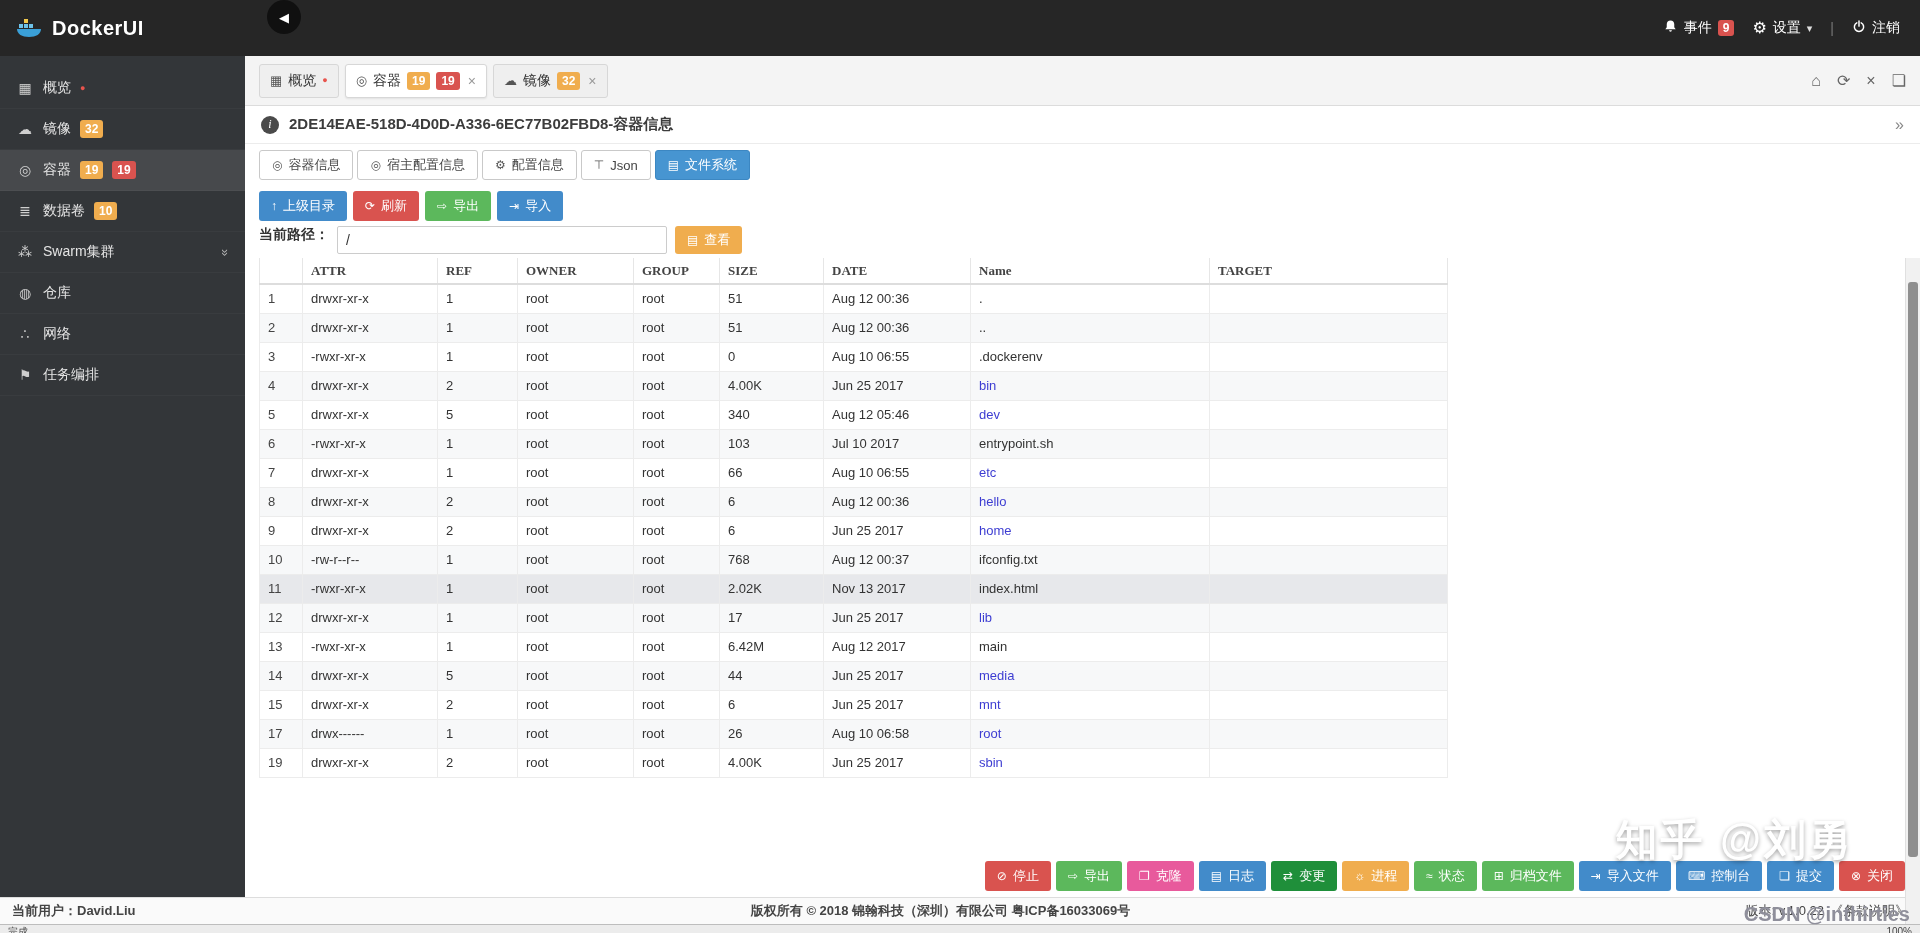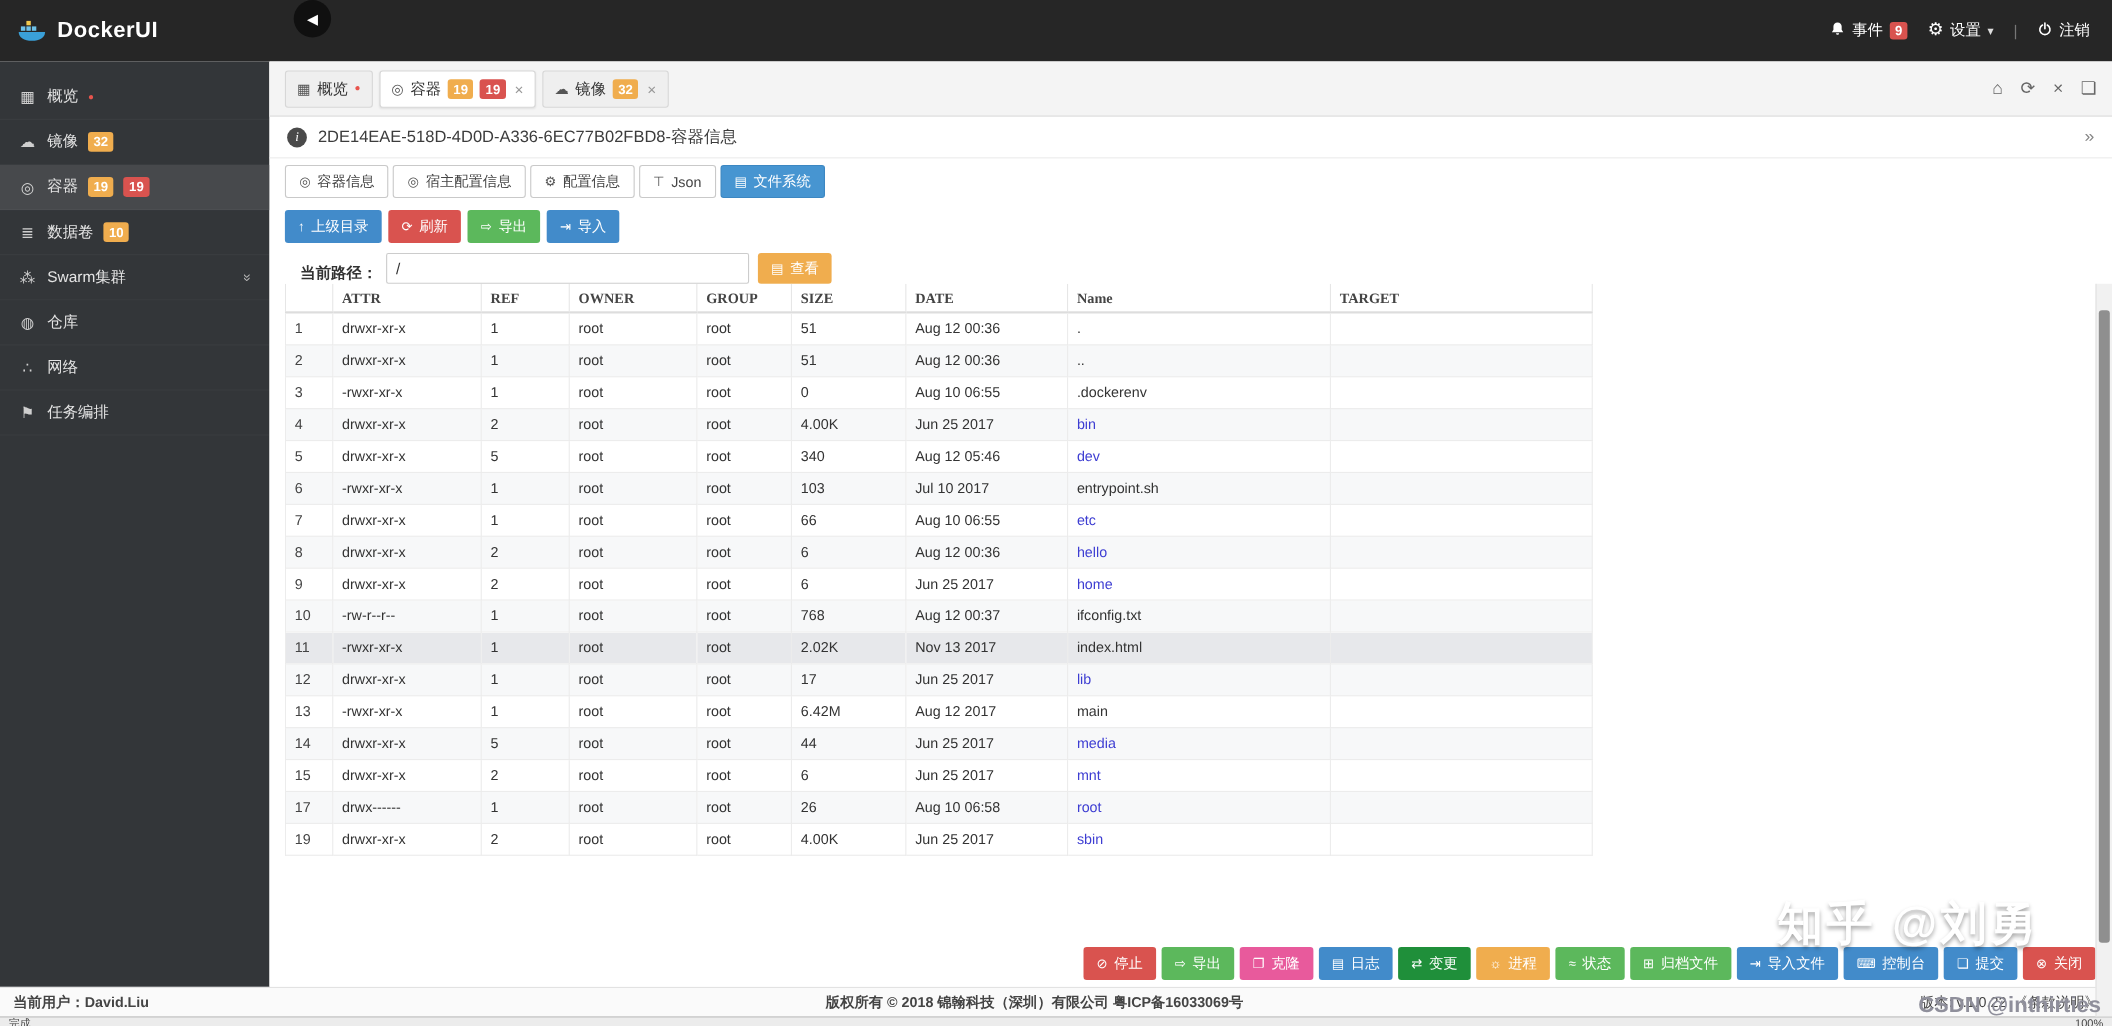--- a/index.html
+++ b/index.html
@@ -46,35 +46,35 @@
   .tab[data-active="true"]{background:#fff;box-shadow:0 1px 2px rgba(0,0,0,.08);}
   .t-icon{font-size:13px;color:#555;}
   .t-close{color:#999;margin-left:2px;font-size:14px;}
   .t-close:empty{display:none;}
   .win-icons{margin-left:auto;display:flex;gap:16px;color:#666;}
   .win-icon{font-size:16px;cursor:pointer;line-height:1;}
 
   
   .infobar{height:38px;display:flex;align-items:center;gap:10px;padding:0 16px;border-bottom:1px solid #ececec;}
   .info-icon{width:18px;height:18px;border-radius:50%;background:#4a4a4a;color:#fff;font-size:12px;font-style:italic;font-family:"Liberation Serif","DejaVu Serif",serif;display:flex;align-items:center;justify-content:center;flex-shrink:0;}
-  .info-title{font-size:15px;font-weight:400;color:#3c3c3c;}
+  .info-title{font-size:15px;font-weight:700;color:#3c3c3c;}
   .collapse{margin-left:auto;color:#888;font-size:16px;cursor:pointer;}
 
   
   .subtabs{height:42px;display:flex;align-items:center;gap:4px;padding:0 14px;}
   .subtab{display:flex;align-items:center;gap:6px;height:30px;padding:0 12px;border:1px solid #c9c9c9;border-radius:3px;background:#fff;font-size:13px;color:#444;cursor:pointer;}
   .subtab[data-active="true"]{background:#4795d1;border-color:#3c87c2;color:#fff;}
   .subtab[data-active="true"] .st-icon{color:#fff;}
   .st-icon{font-size:12px;color:#555;}
 
   
   .toolbar{height:40px;display:flex;align-items:center;gap:6px;padding:0 14px;}
   .tb-btn{display:flex;align-items:center;gap:6px;height:30px;padding:0 12px;border:none;border-radius:3px;color:#fff;font-size:13px;cursor:pointer;font-family:inherit;}
   .b-icon{font-size:12px;line-height:1;}
-  .pathrow{height:32px;display:flex;align-items:flex-end;gap:8px;padding:0 28px;}
+  .pathrow{height:32px;display:flex;align-items:flex-start;gap:8px;padding:0 14px;}
   .path-label{font-size:14px;color:#333;font-weight:700;}
   .path-input{width:330px;height:28px;border:1px solid #ccc;border-radius:2px;padding:0 8px;font-size:14px;color:#333;font-family:inherit;}
   .view-btn{height:28px;}
 
   
   .table-wrap{margin:0 14px;height:597px;overflow:hidden;}
   .ftable{border-collapse:collapse;table-layout:fixed;width:1188px;font-size:13px;color:#333;}
   .ftable th{height:26px;text-align:left;padding:0 8px;font-size:13px;color:#444;font-weight:700;border:1px solid #e6e6e6;border-top:none;border-bottom:2px solid #ddd;background:#fff;font-family:Liberation Serif, serif;}
   .ftable td{height:29px;padding:0 8px;border:1px solid #ececec;overflow:hidden;white-space:nowrap;}
   .ftable tbody tr:nth-child(even) td{background:#f7f8f9;}

